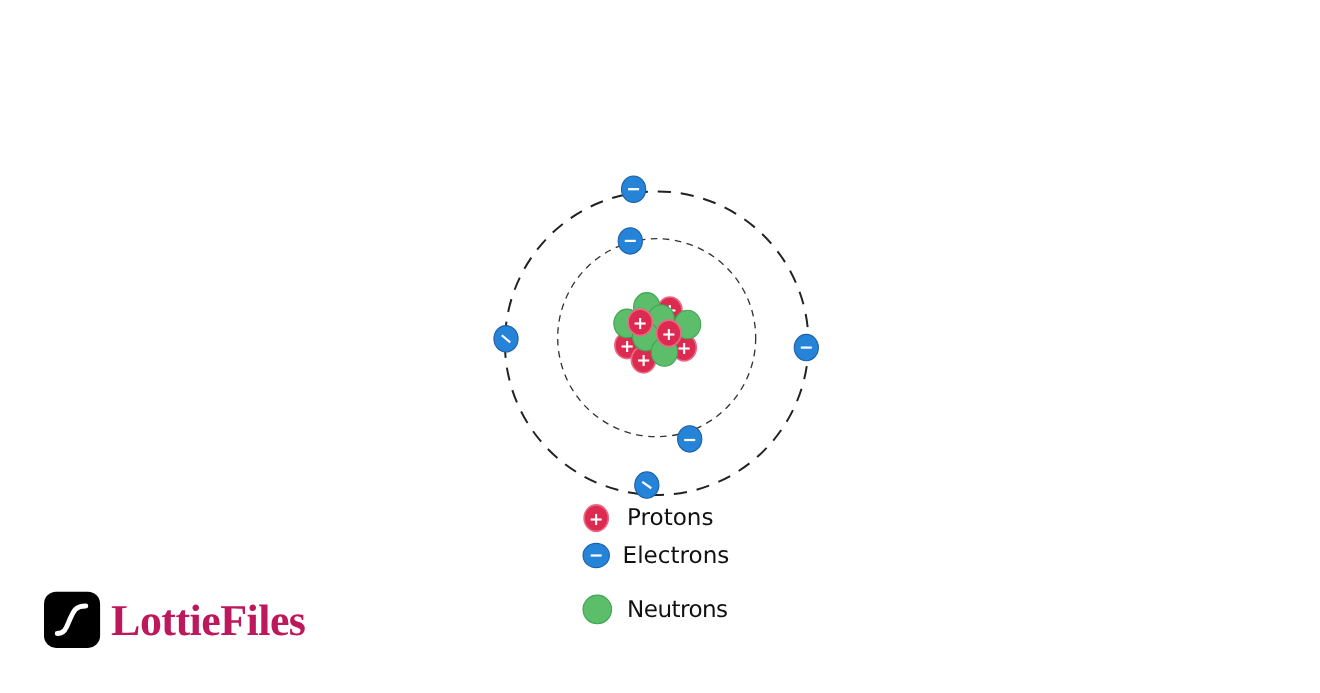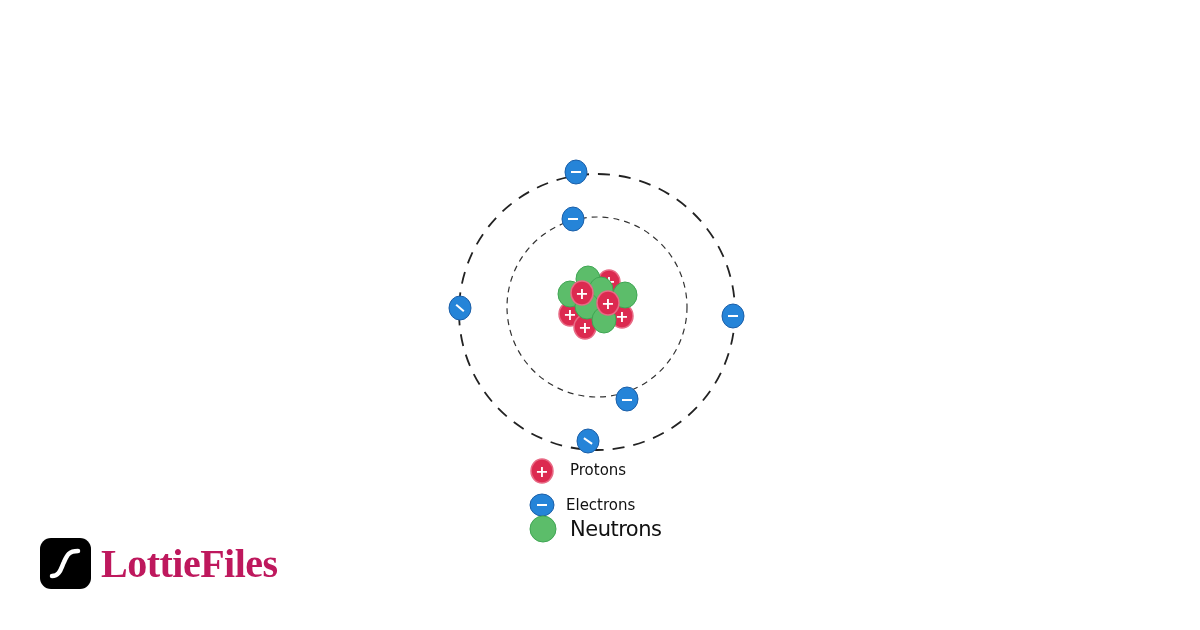--- a/index.html
+++ b/index.html
@@ -1,20 +1,20 @@
 <!DOCTYPE html>
 <html><head>
 <meta charset="utf-8">
 <style>
   html, body { margin:0; padding:0; }
   body { width:1200px; height:630px; background:#ffffff; position:relative; overflow:hidden; font-family:"Liberation Sans", sans-serif; }
   #atom { position:absolute; left:0; top:0; }
   .legend { position:absolute; left:528px; top:456px; }
   .legend-row { position:absolute; display:flex; align-items:center; white-space:nowrap; }
-  .legend-label { font-family:"DejaVu Sans", sans-serif; font-size:15px; color:#111; }
+  .legend-label { font-family:"DejaVu Sans", sans-serif; font-size:21px; color:#111; }
   .logo { position:absolute; left:40px; top:538px; display:flex; align-items:center; }
   .logo-mark { width:51px; height:51px; background:#000; border-radius:11px; position:relative; }
   .logo-text { font-family:Liberation Serif, serif; font-weight:700; font-size:40px; color:#be185d; margin-left:10px; letter-spacing:-0.5px; }
 </style>
 </head>
 <body>
 
 <svg id="atom" width="1200" height="630">
 
   <circle cx="597" cy="312" r="138" fill="none" stroke="#222" stroke-width="1.8" stroke-dasharray="12 9"></circle>
@@ -91,21 +91,21 @@
     </svg>
     <span class="legend-label" style="margin-left:14px;">Protons</span>
   </div>
   <div class="legend-row" style="left:0; top:35px;text-align:center;">
     <svg width="28" height="28">
       <ellipse cx="14" cy="14" rx="12" ry="11" fill="#2584d8" stroke="#1c5fa8" stroke-width="1"></ellipse>
       <rect x="9" y="13" width="10" height="2" fill="#fff"></rect>
     </svg>
     <span class="legend-label" style="margin-left:10px;">Electrons</span>
   </div>
-  <div class="legend-row" style="left:0; top:58px;justify-content:flex-end;">
+  <div class="legend-row" style="left:0; top:83px;justify-content:flex-end;">
     <svg width="30" height="30">
       <ellipse cx="15" cy="15" rx="13" ry="13" fill="#5cbd6a" stroke="#3fa653" stroke-width="1"></ellipse>
     </svg>
     <span class="legend-label" style="margin-left:12px; font-size:21px; letter-spacing:-0.5px;">Neutrons</span>
   </div>
 </div>
 
 <div class="logo">
   <div class="logo-mark">
     <svg width="51" height="51" viewBox="0 0 51 51">

